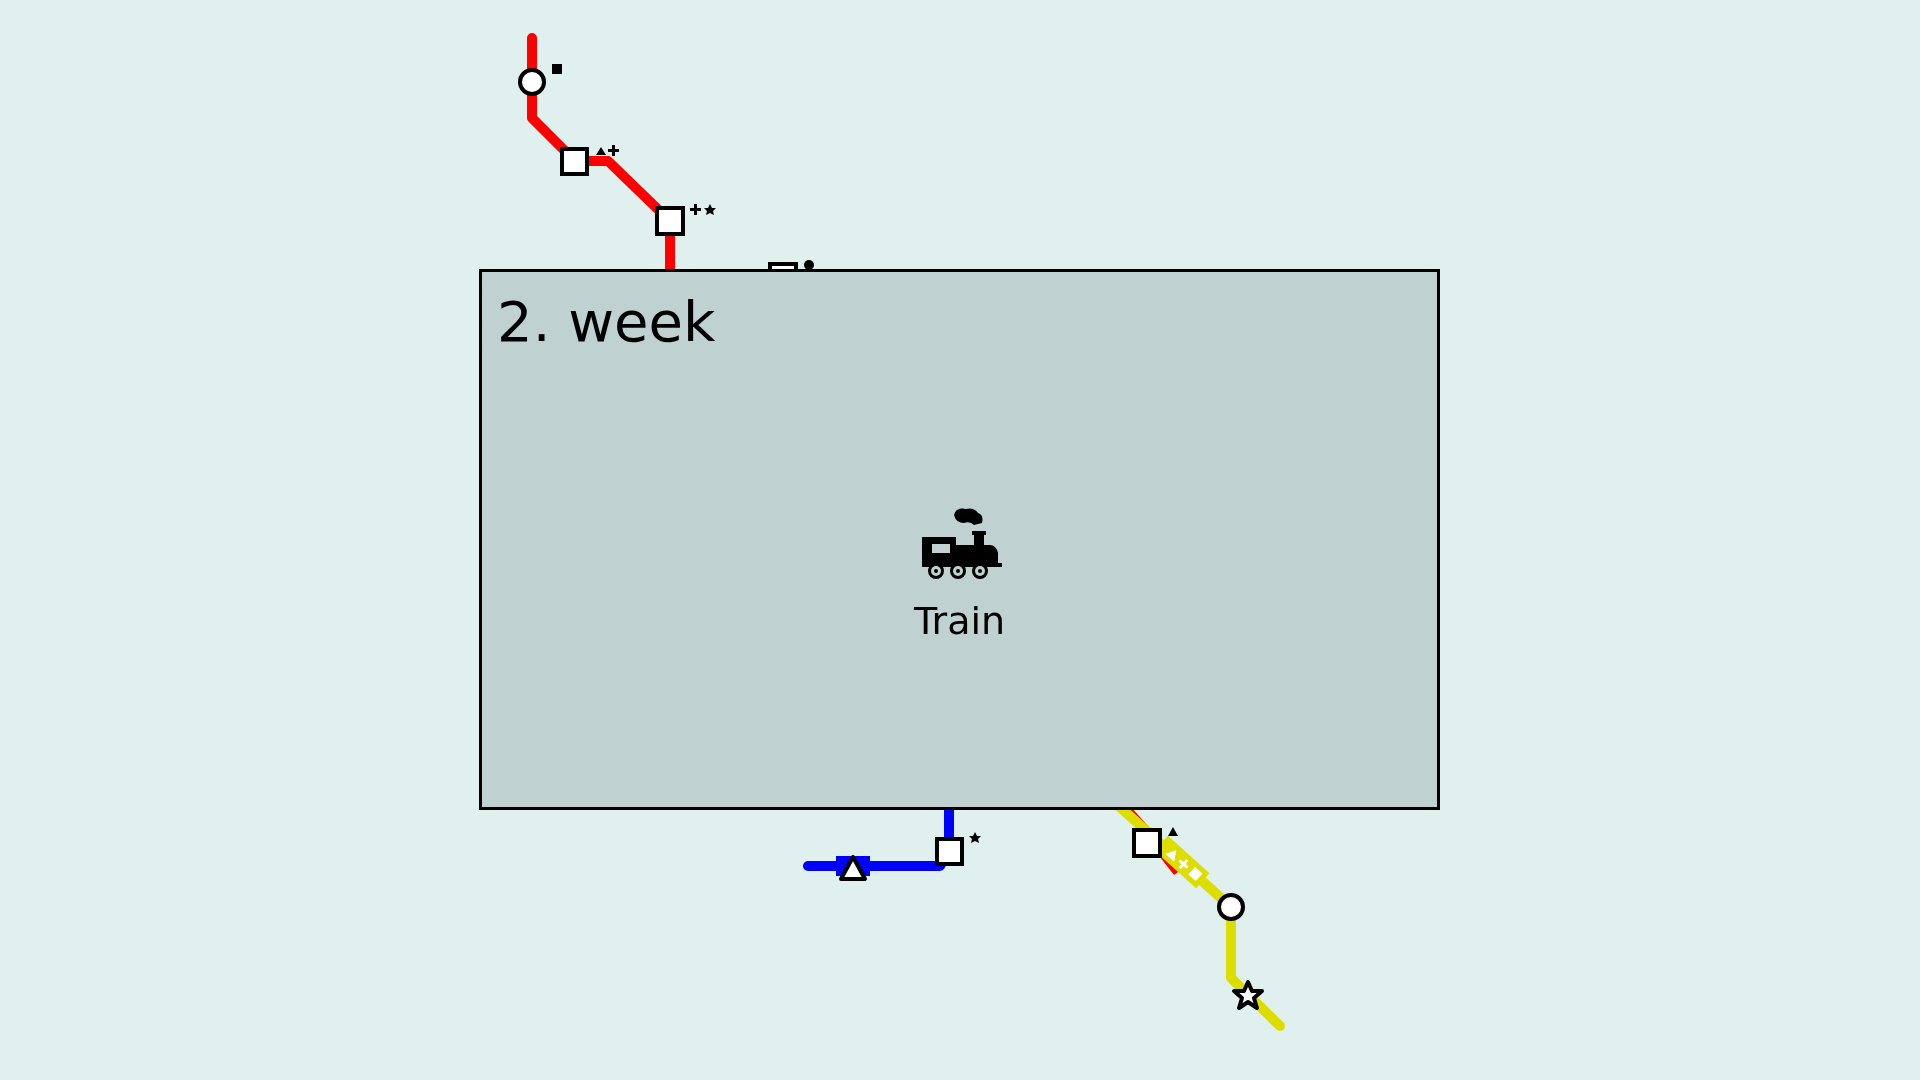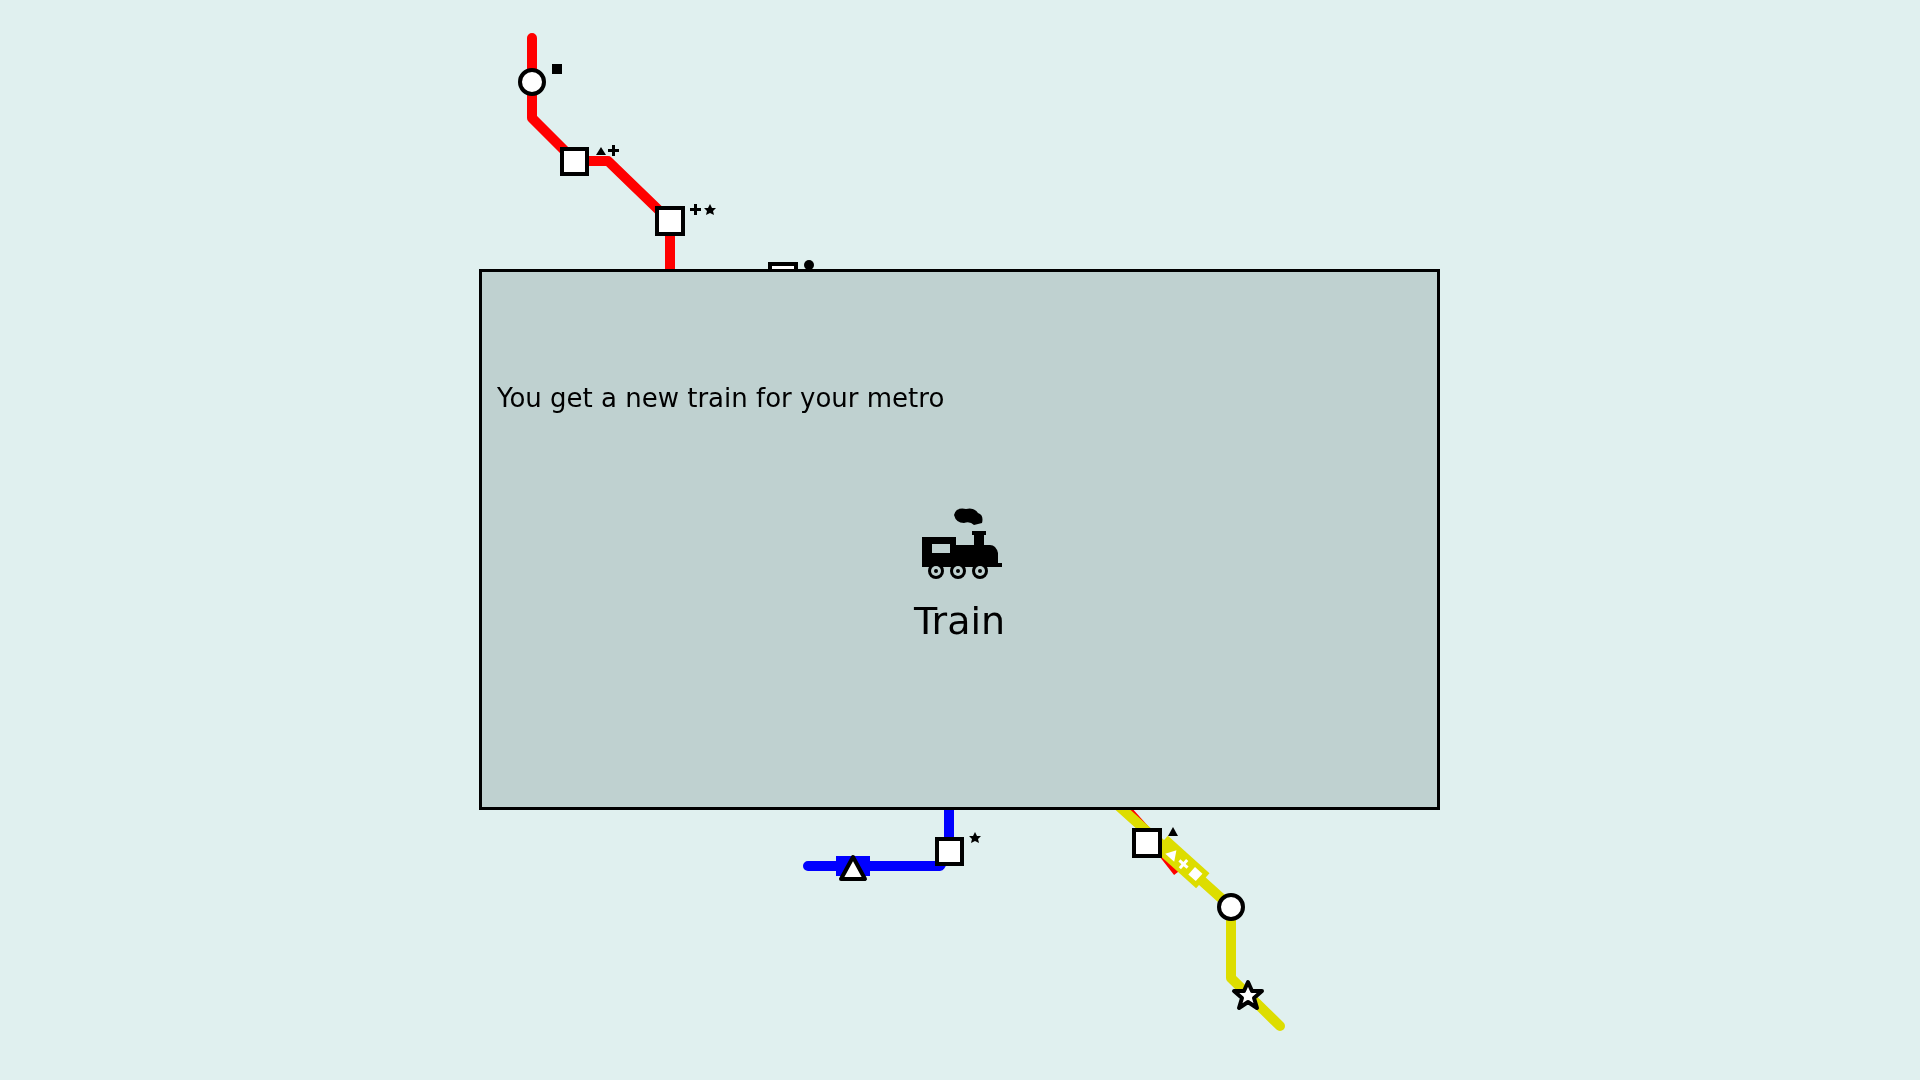--- a/index.html
+++ b/index.html
@@ -71,21 +71,21 @@
 
   <rect x="1134" y="830" width="26" height="26" fill="#fff" stroke="#000" stroke-width="4"></rect>
   <polygon points="1168,836 1173,827 1178,836" fill="#000"></polygon>
 
   <circle cx="1231" cy="907" r="12" fill="#fff" stroke="#000" stroke-width="4"></circle>
 
   <polygon points="1248,982 1252,991 1262,991 1254,998 1257,1008 1248,1002 1239,1008 1242,998 1234,991 1244,991" fill="#fff" stroke="#000" stroke-width="4" stroke-linejoin="round"></polygon>
 </svg>
 
 <div class="dialog">
-  <div class="dialog-text">You get a new train for your metro</div>
+  <div class="dialog-title">2. week</div>
   <div class="reward">
     <svg class="reward-icon" viewBox="0 0 84 76" xmlns="http://www.w3.org/2000/svg">
 
       <path d="M36,8 q2,-8 12,-6 q8,-2 12,4 q6,2 4,10 l-8,2 q-4,-4 -10,-2 q-8,0 -10,-8z" fill="#000"></path>
 
       <rect x="56" y="26" width="10" height="12" fill="#000"></rect>
       <rect x="54" y="24" width="14" height="4" fill="#000"></rect>
 
       <path d="M4,30 h34 v30 h-34 z" fill="#000"></path>
       <rect x="14" y="37" width="18" height="9" fill="#bfd1d0"></rect>

